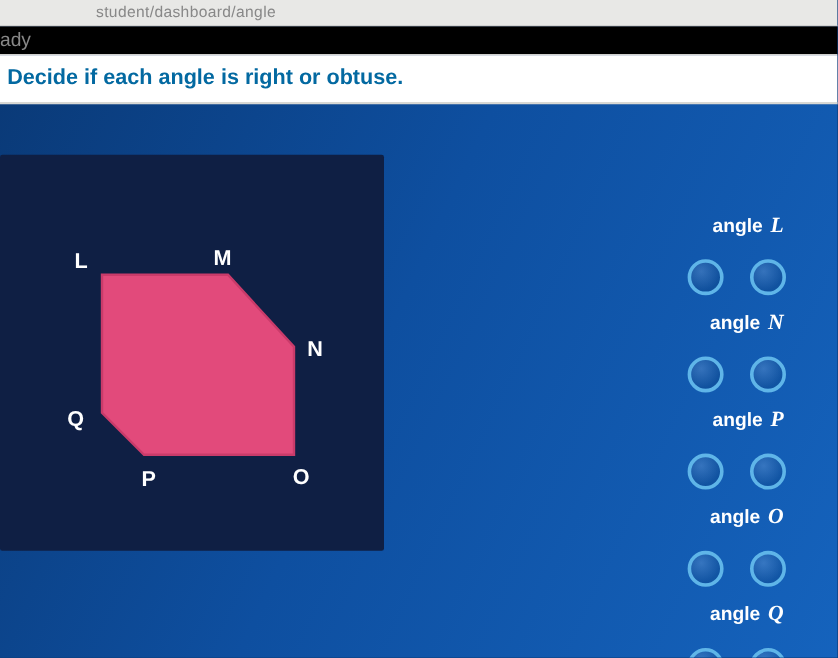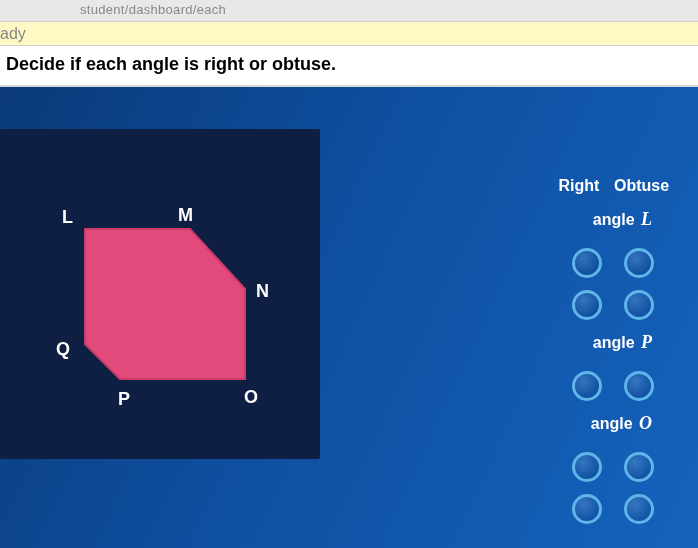--- a/index.html
+++ b/index.html
@@ -12,21 +12,21 @@
   }
   .url-bar {
     background: #e8e8e6;
     color: #888;
     font-size: 13px;
     padding: 2px 4px 4px 80px;
     border-bottom: 1px solid #ccc;
     letter-spacing: 0.3px;
   }
   .header-row {
-    background: #fef9c3;
+    background: #000000;
     display: flex;
     align-items: center;
     height: 24px;
     border-bottom: 1px solid #d0d0ce;
   }
   .ady {
     color: #888;
     font-size: 16px;
     padding-left: 0px;
     width: 250px;
@@ -34,21 +34,21 @@
   .breadcrumb {
     color: #666;
     font-size: 14px;
     font-weight: 500;
   }
   .question-bar {
     background: #fff;
     padding: 8px 6px 10px 6px;
     font-size: 18px;
     font-weight: bold;
-    color: #000000;
+    color: #0369a1;
     border-bottom: 2px solid #d8d8d4;
   }
   .content {
     position: relative;
     height: 470px;
     background: linear-gradient(115deg, #0a3a78 0%, #0e4fa0 45%, #1563bd 100%);
   }
   .shape-panel {
     position: absolute;
     left: 0;
@@ -108,21 +108,21 @@
     border: 3px solid #5fb5e8;
     background: radial-gradient(circle at 35% 30%, rgba(255,255,255,0.15), rgba(0,0,0,0.1) 70%);
     cursor: pointer;
     flex: 0 0 30px;
   }
   .radio-group { display:flex; gap:22px; width:112px; justify-content:center;}
 </style>
 </head>
 <body>
 
-<div class="url-bar">student/dashboard/each</div>
+<div class="url-bar">student/dashboard/angle</div>
 
 <div class="header-row">
   <div class="ady">ady</div>
 </div>
 
 <div class="question-bar">Decide if each angle is right or obtuse.</div>
 
 <div class="content">
 
   <div class="shape-panel">
@@ -131,53 +131,51 @@
     </svg>
     <div class="vlabel" style="left:62px; top:78px;">L</div>
     <div class="vlabel" style="left:178px; top:76px;">M</div>
     <div class="vlabel" style="left:256px; top:152px;">N</div>
     <div class="vlabel" style="left:244px; top:258px;">O</div>
     <div class="vlabel" style="left:118px; top:260px;">P</div>
     <div class="vlabel" style="left:56px; top:210px;">Q</div>
   </div>
 
   <div class="answers">
-    <div class="ans-head">
-      <span>Right</span>
-      <span>Obtuse</span>
-    </div>
 
     <div class="ans-row">
       <div class="ans-label"><span>angle</span> <span class="it">L</span></div>
       <div class="radio-group">
         <div class="radio"></div>
         <div class="radio"></div>
       </div>
     </div>
     <div class="ans-row">
+      <div class="ans-label"><span>angle</span> <span class="it">N</span></div>
       <div class="radio-group">
         <div class="radio"></div>
         <div class="radio"></div>
       </div>
     </div>
     <div class="ans-row">
       <div class="ans-label"><span>angle</span> <span class="it">P</span></div>
       <div class="radio-group">
         <div class="radio"></div>
         <div class="radio"></div>
       </div>
     </div>
     <div class="ans-row">
       <div class="ans-label"><span>angle</span> <span class="it">O</span></div>
       <div class="radio-group">
         <div class="radio"></div>
         <div class="radio"></div>
       </div>
     </div>
     <div class="ans-row">
+      <div class="ans-label"><span>angle</span> <span class="it">Q</span></div>
       <div class="radio-group">
         <div class="radio"></div>
         <div class="radio"></div>
       </div>
     </div>
   </div>
 
 </div>
 
 </body></html>

